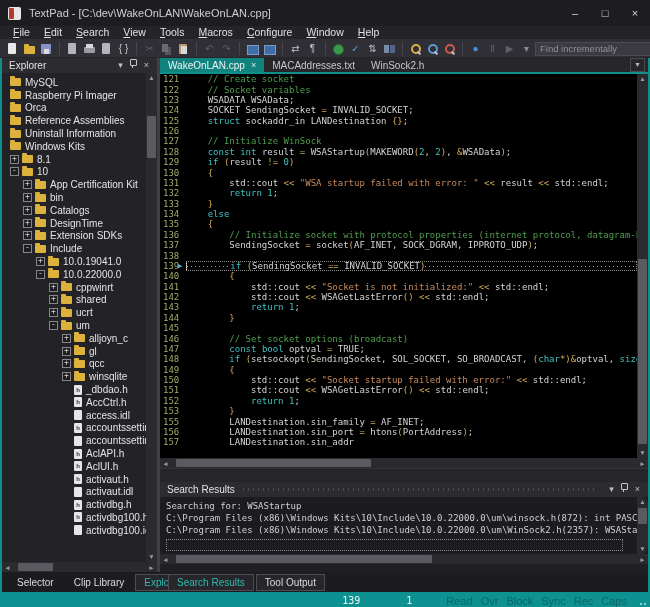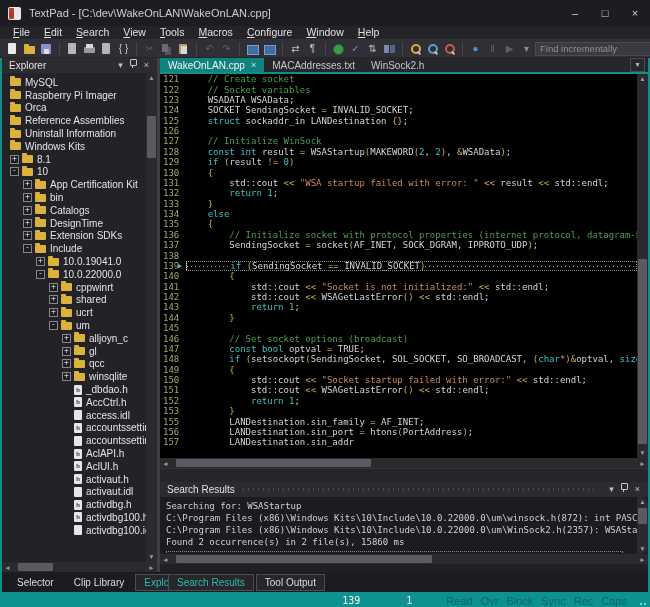--- a/index.html
+++ b/index.html
@@ -579,21 +579,20 @@
         <span class="ph-dots tex"></span>
         <span class="ph-ic">▾</span>
         <span class="ph-ic"><i class="pinshape"></i></span>
         <span class="ph-ic">×</span>
       </div>
       <div class="search-body-wrap">
         <div class="search-body" id="searchbody">
             <div class="srow">Searching for: WSAStartup</div>
             <div class="srow">C:\Program Files (x86)\Windows Kits\10\Include\10.0.22000.0\um\winsock.h(872): int PASCAL FAR</div>
             <div class="srow">C:\Program Files (x86)\Windows Kits\10\Include\10.0.22000.0\um\WinSock2.h(2357): WSAStartup(</div>
-            <div class="srow">Found 2 occurrence(s) in 2 file(s), 15860 ms</div>
             <div class="srow sfocus"></div>
           </div>
         <div class="vscroll se-v">
           <span class="sa">▲</span>
           <span class="strack">
               <span class="sthumb"></span>
             </span>
           <span class="sa">▼</span>
         </div>
       </div>

